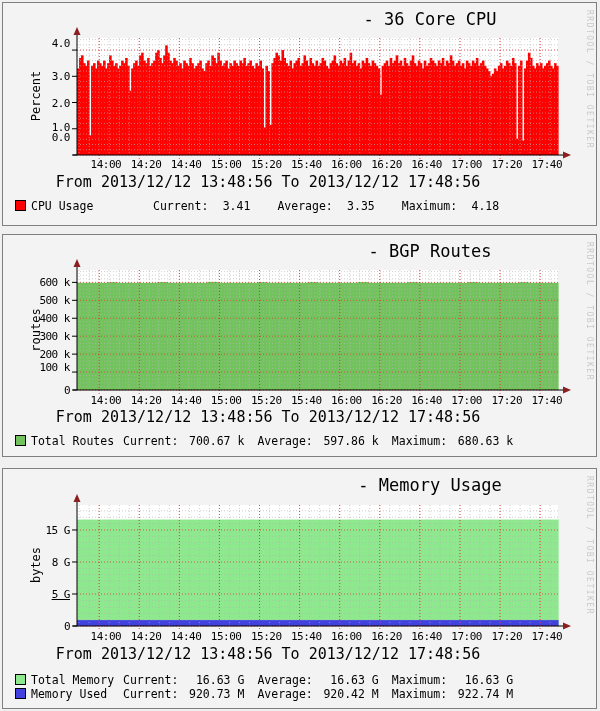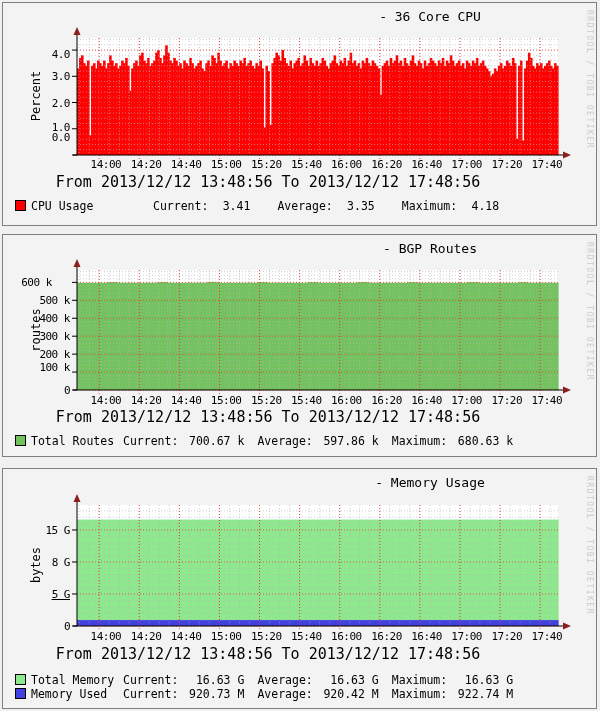--- a/index.html
+++ b/index.html
@@ -11,21 +11,21 @@
   }
   .panel{
     position:absolute;left:2px;width:595px;box-sizing:border-box;
     background:#f3f3f3;border:1px solid #7f7f7f;overflow:hidden;
   }
   .p1{top:2px;height:224px}
   .p2{top:234px;height:223px}
   .p3{top:468px;height:241px}
   .title{
     position:absolute;top:6px;left:427px;transform:translateX(-50%);
-    font-size:13px;white-space:nowrap;
+    font-size:17px;white-space:nowrap;
   }
   .ylab{
     position:absolute;left:33px;font-size:12px;white-space:nowrap;
     transform:translate(-50%,-50%) rotate(-90deg);
   }
   .p1 .ylab{top:93px}.p2 .ylab{top:95px}.p3 .ylab{top:96px}
   svg.plot{position:absolute;left:0;top:0}
   .xt{position:absolute;width:44px;text-align:right;font-size:11px;letter-spacing:-0.5px}
   .yt{position:absolute;left:0;text-align:right;font-size:11px;letter-spacing:-0.5px}
   .footer{position:absolute;left:0;width:530px;text-align:center;font-size:15px}
@@ -390,21 +390,21 @@
       <line x1="74" y1="32" x2="74" y2="152" stroke="#000000" stroke-width="1"></line>
       <line x1="70" y1="152" x2="561" y2="152" stroke="#000000" stroke-width="1"></line>
       <polygon points="70.5,32 77.5,32 74,24" fill="#8b1e1e"></polygon>
       <polygon points="560,148.5 560,155.5 568,152" fill="#8b1e1e"></polygon>
     </svg>
   <div class="labels">
       <span class="yt" style="width: 67px; top: 128px;">0.0</span>
       <span class="yt" style="width: 67px; top: 118px;">1.0</span>
       <span class="yt" style="width: 67px; top: 93.5336px;">2.0</span>
       <span class="yt" style="width: 67px; top: 67.3004px;">3.0</span>
-      <span class="yt" style="width: 67px; top: 45px;">4.0</span>
+      <span class="yt" style="width: 67px; top: 34px;">4.0</span>
       <span class="xt" style="left: 74.1861px; top: 155px;">14:00</span>
       <span class="xt" style="left: 114.269px; top: 155px;">14:20</span>
       <span class="xt" style="left: 154.353px; top: 155px;">14:40</span>
       <span class="xt" style="left: 194.436px; top: 155px;">15:00</span>
       <span class="xt" style="left: 234.519px; top: 155px;">15:20</span>
       <span class="xt" style="left: 274.603px; top: 155px;">15:40</span>
       <span class="xt" style="left: 314.686px; top: 155px;">16:00</span>
       <span class="xt" style="left: 354.769px; top: 155px;">16:20</span>
       <span class="xt" style="left: 394.853px; top: 155px;">16:40</span>
       <span class="xt" style="left: 434.936px; top: 155px;">17:00</span>
@@ -592,21 +592,21 @@
       <polygon points="70.5,32 77.5,32 74,24" fill="#8b1e1e"></polygon>
       <polygon points="560,151.5 560,158.5 568,155" fill="#8b1e1e"></polygon>
     </svg>
   <div class="labels">
       <span class="yt" style="width: 67px; top: 149px;">0</span>
       <span class="yt" style="width: 67px; top: 126px;">100 k</span>
       <span class="yt" style="width: 67px; top: 113.126px;">200 k</span>
       <span class="yt" style="width: 67px; top: 95.1883px;">300 k</span>
       <span class="yt" style="width: 67px; top: 77.2511px;">400 k</span>
       <span class="yt" style="width: 67px; top: 59.3139px;">500 k</span>
-      <span class="yt" style="width: 67px; top: 41.3767px; text-align: center;">600 k</span>
+      <span class="yt" style="width: 67px; top: 41.3767px;">600 k</span>
       <span class="xt" style="left: 74.1861px; top: 159px;">14:00</span>
       <span class="xt" style="left: 114.269px; top: 159px;">14:20</span>
       <span class="xt" style="left: 154.353px; top: 159px;">14:40</span>
       <span class="xt" style="left: 194.436px; top: 159px;">15:00</span>
       <span class="xt" style="left: 234.519px; top: 159px;">15:20</span>
       <span class="xt" style="left: 274.603px; top: 159px;">15:40</span>
       <span class="xt" style="left: 314.686px; top: 159px;">16:00</span>
       <span class="xt" style="left: 354.769px; top: 159px;">16:20</span>
       <span class="xt" style="left: 394.853px; top: 159px;">16:40</span>
       <span class="xt" style="left: 434.936px; top: 159px;">17:00</span>

